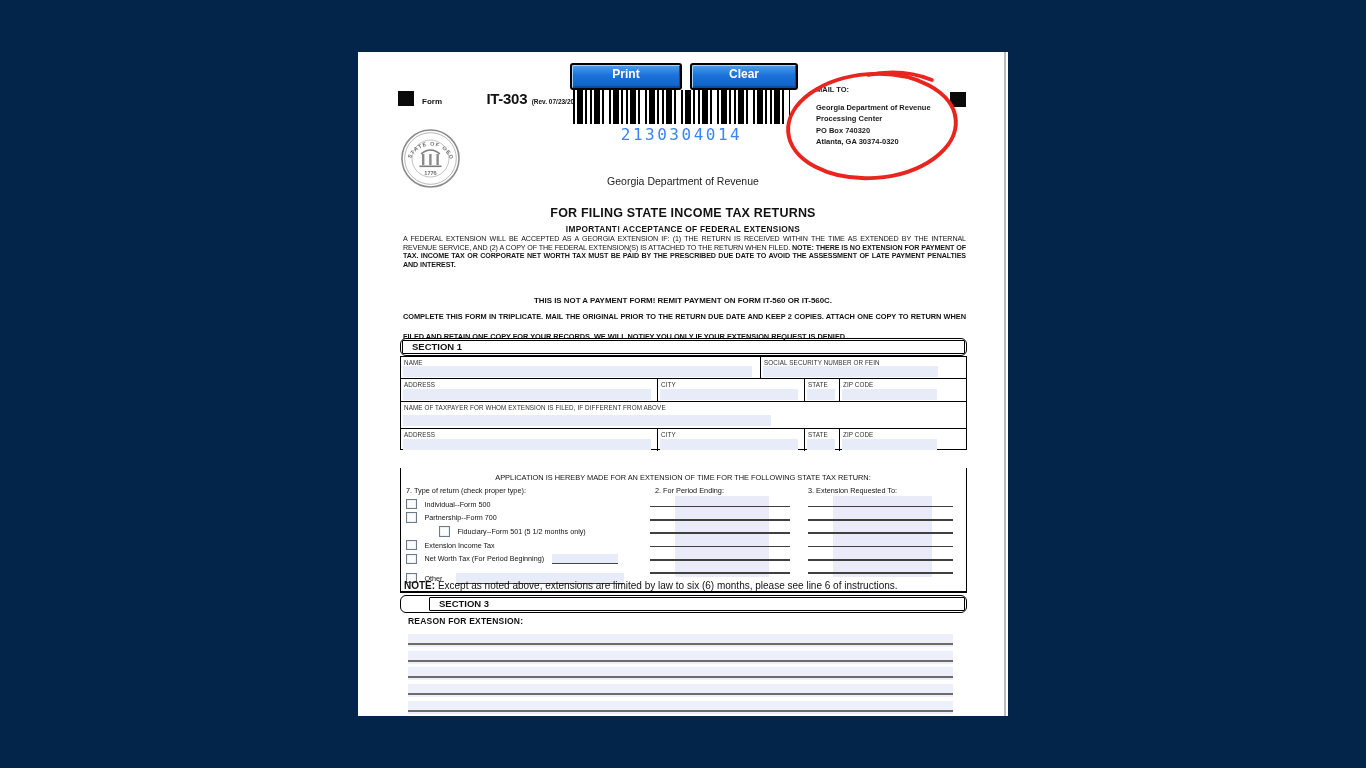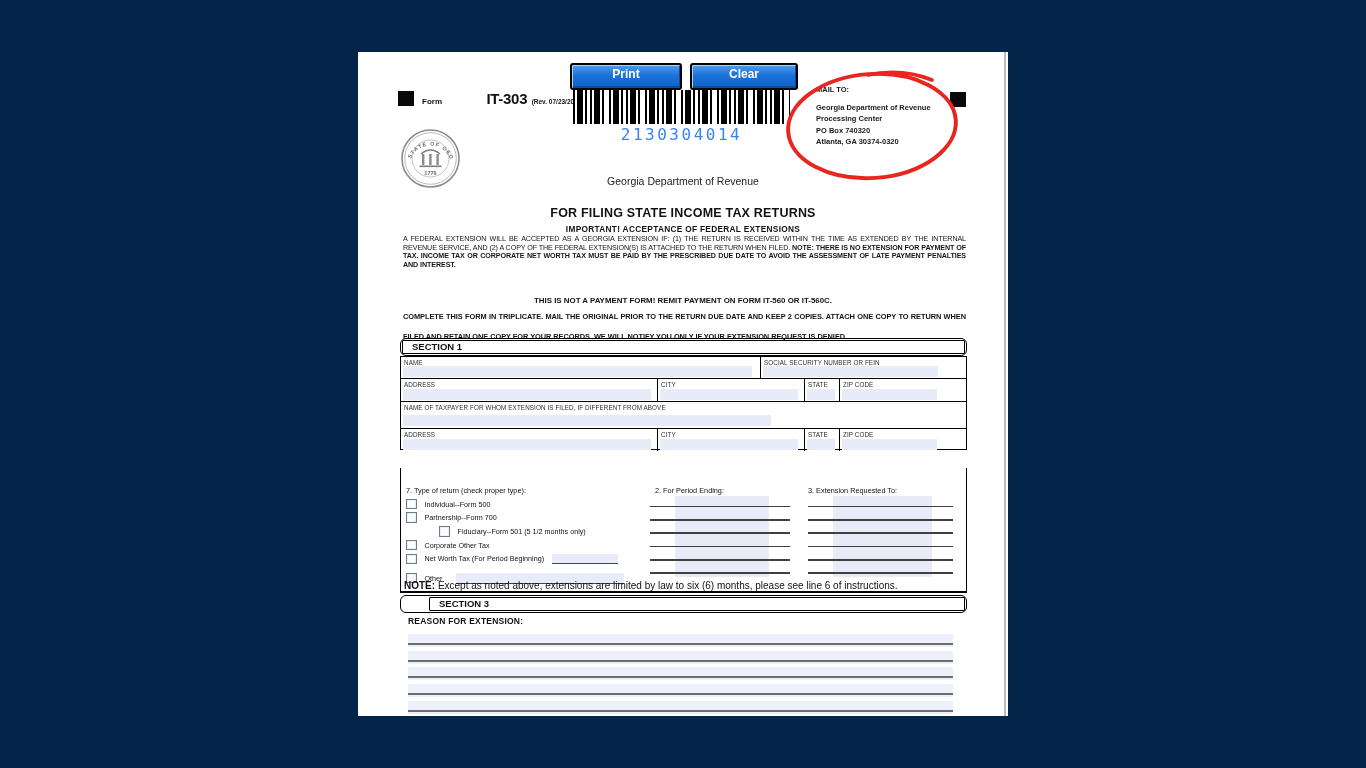--- a/index.html
+++ b/index.html
@@ -230,40 +230,41 @@
       </div>
       <div class="cell" style="flex:1;">
         <span class="flabel">ZIP CODE</span>
         <span class="fld" style="width:95px;"></span>
       </div>
     </div>
   </div>
 
 
   <div class="s2box"></div>
+  <div class="s2intro">APPLICATION IS HEREBY MADE FOR AN EXTENSION OF TIME FOR THE FOLLOWING STATE TAX RETURN:</div>
 
   <div class="qlabel" style="left:48px;top:434px;">7.  Type of return (check proper type):</div>
   <div class="qlabel" style="left:297px;top:434px;">2.  For Period Ending:</div>
   <div class="qlabel" style="left:450px;top:434px;">3.  Extension Requested To:</div>
 
   <div class="cbrow" style="top:446px;">
     <span class="cb"></span>
     <span class="cblabel">Individual--Form 500</span>
   </div>
   <div class="cbrow" style="top:459.7px;">
     <span class="cb"></span>
     <span class="cblabel">Partnership--Form 700</span>
   </div>
   <div class="cbrow" style="top:473.4px;padding-left:33px;">
     <span class="cb"></span>
     <span class="cblabel">Fiduciary--Form 501  (5 1/2 months only)</span>
   </div>
   <div class="cbrow" style="top:487.1px;">
     <span class="cb"></span>
-    <span class="cblabel">Corporate Other Tax</span>
+    <span class="cblabel">Extension Income Tax</span>
   </div>
   <div class="cbrow" style="top:500.8px;">
     <span class="cb"></span>
     <span class="cblabel">Net Worth Tax  (For Period Beginning)</span>
     <span class="cbfield" style="width:66px;margin-left:8px;"></span>
   </div>
   <div class="cbrow" style="top:520px;align-items:center;">
     <span class="cb"></span>
     <span class="cblabel">Other</span>
     <span class="cbfield" style="width:168px;margin-left:14px;height:10px;"></span>

